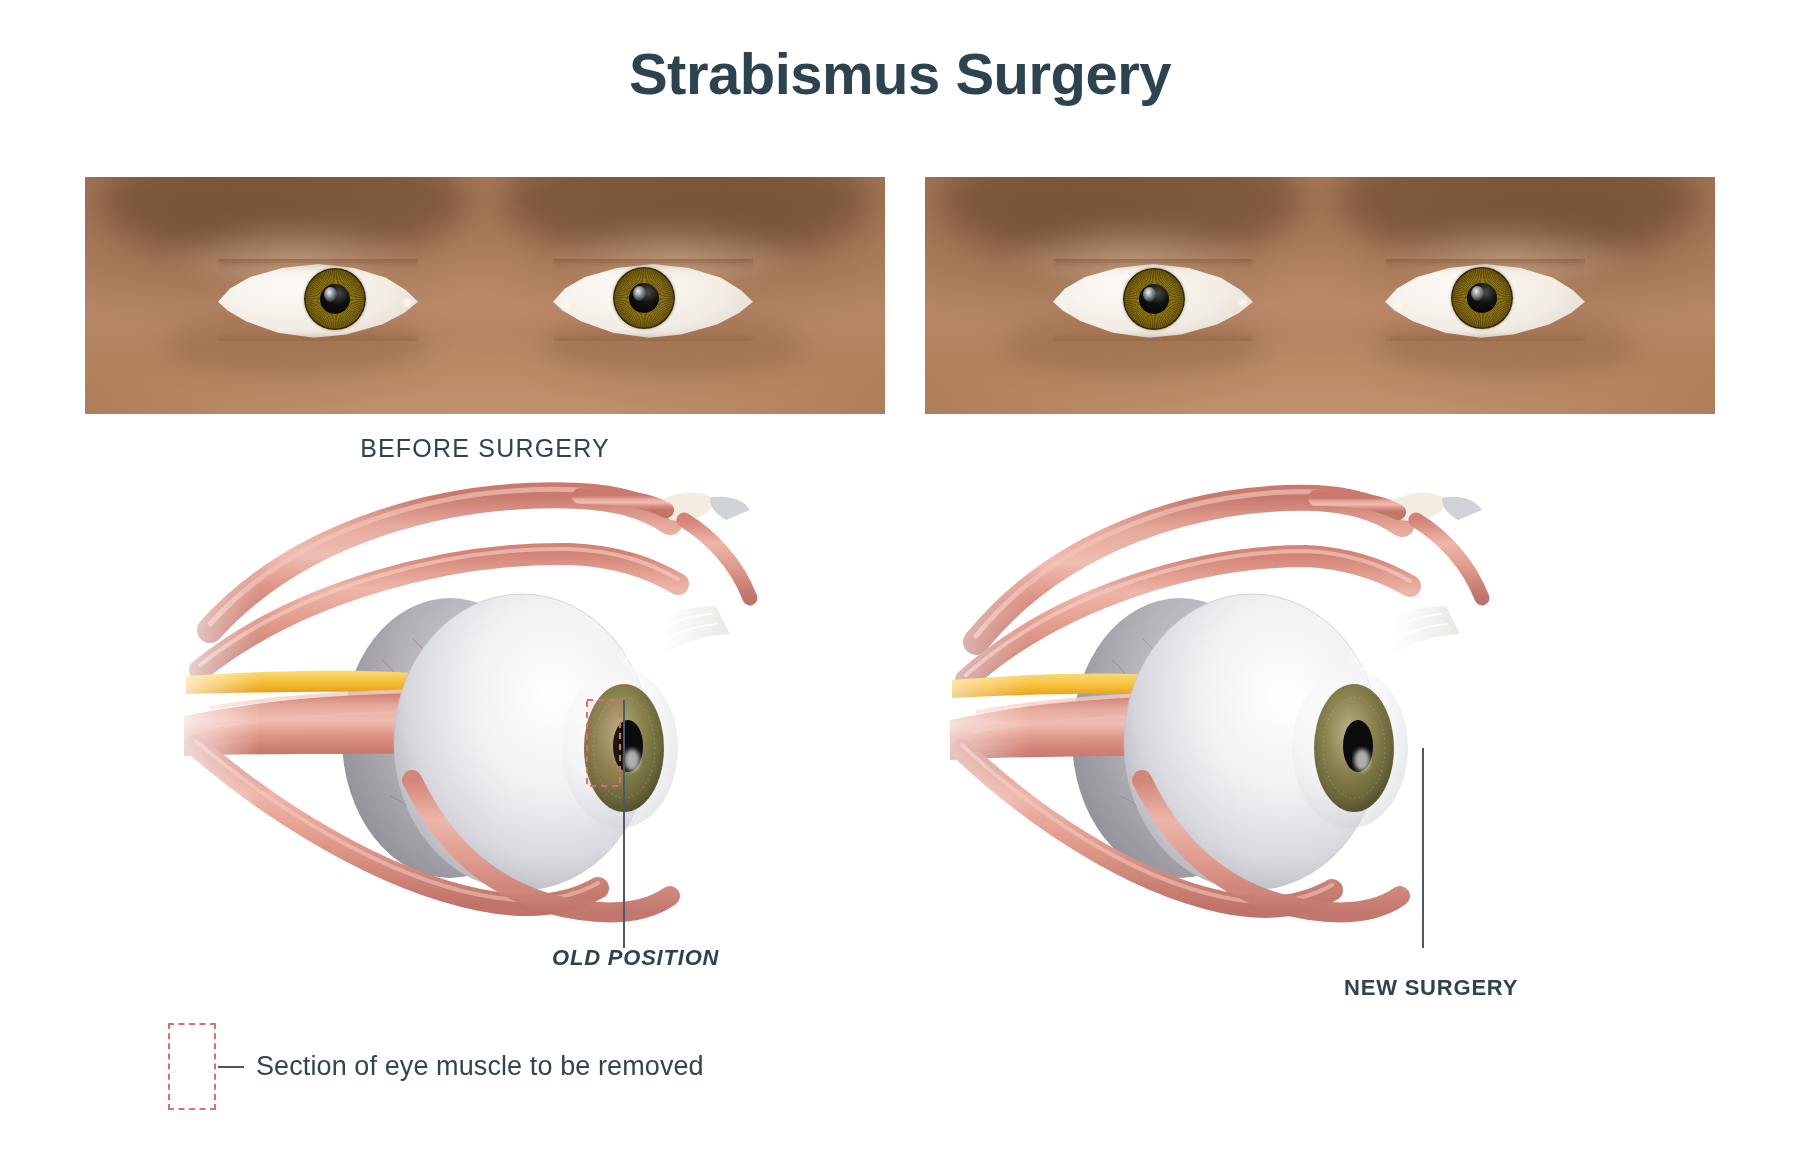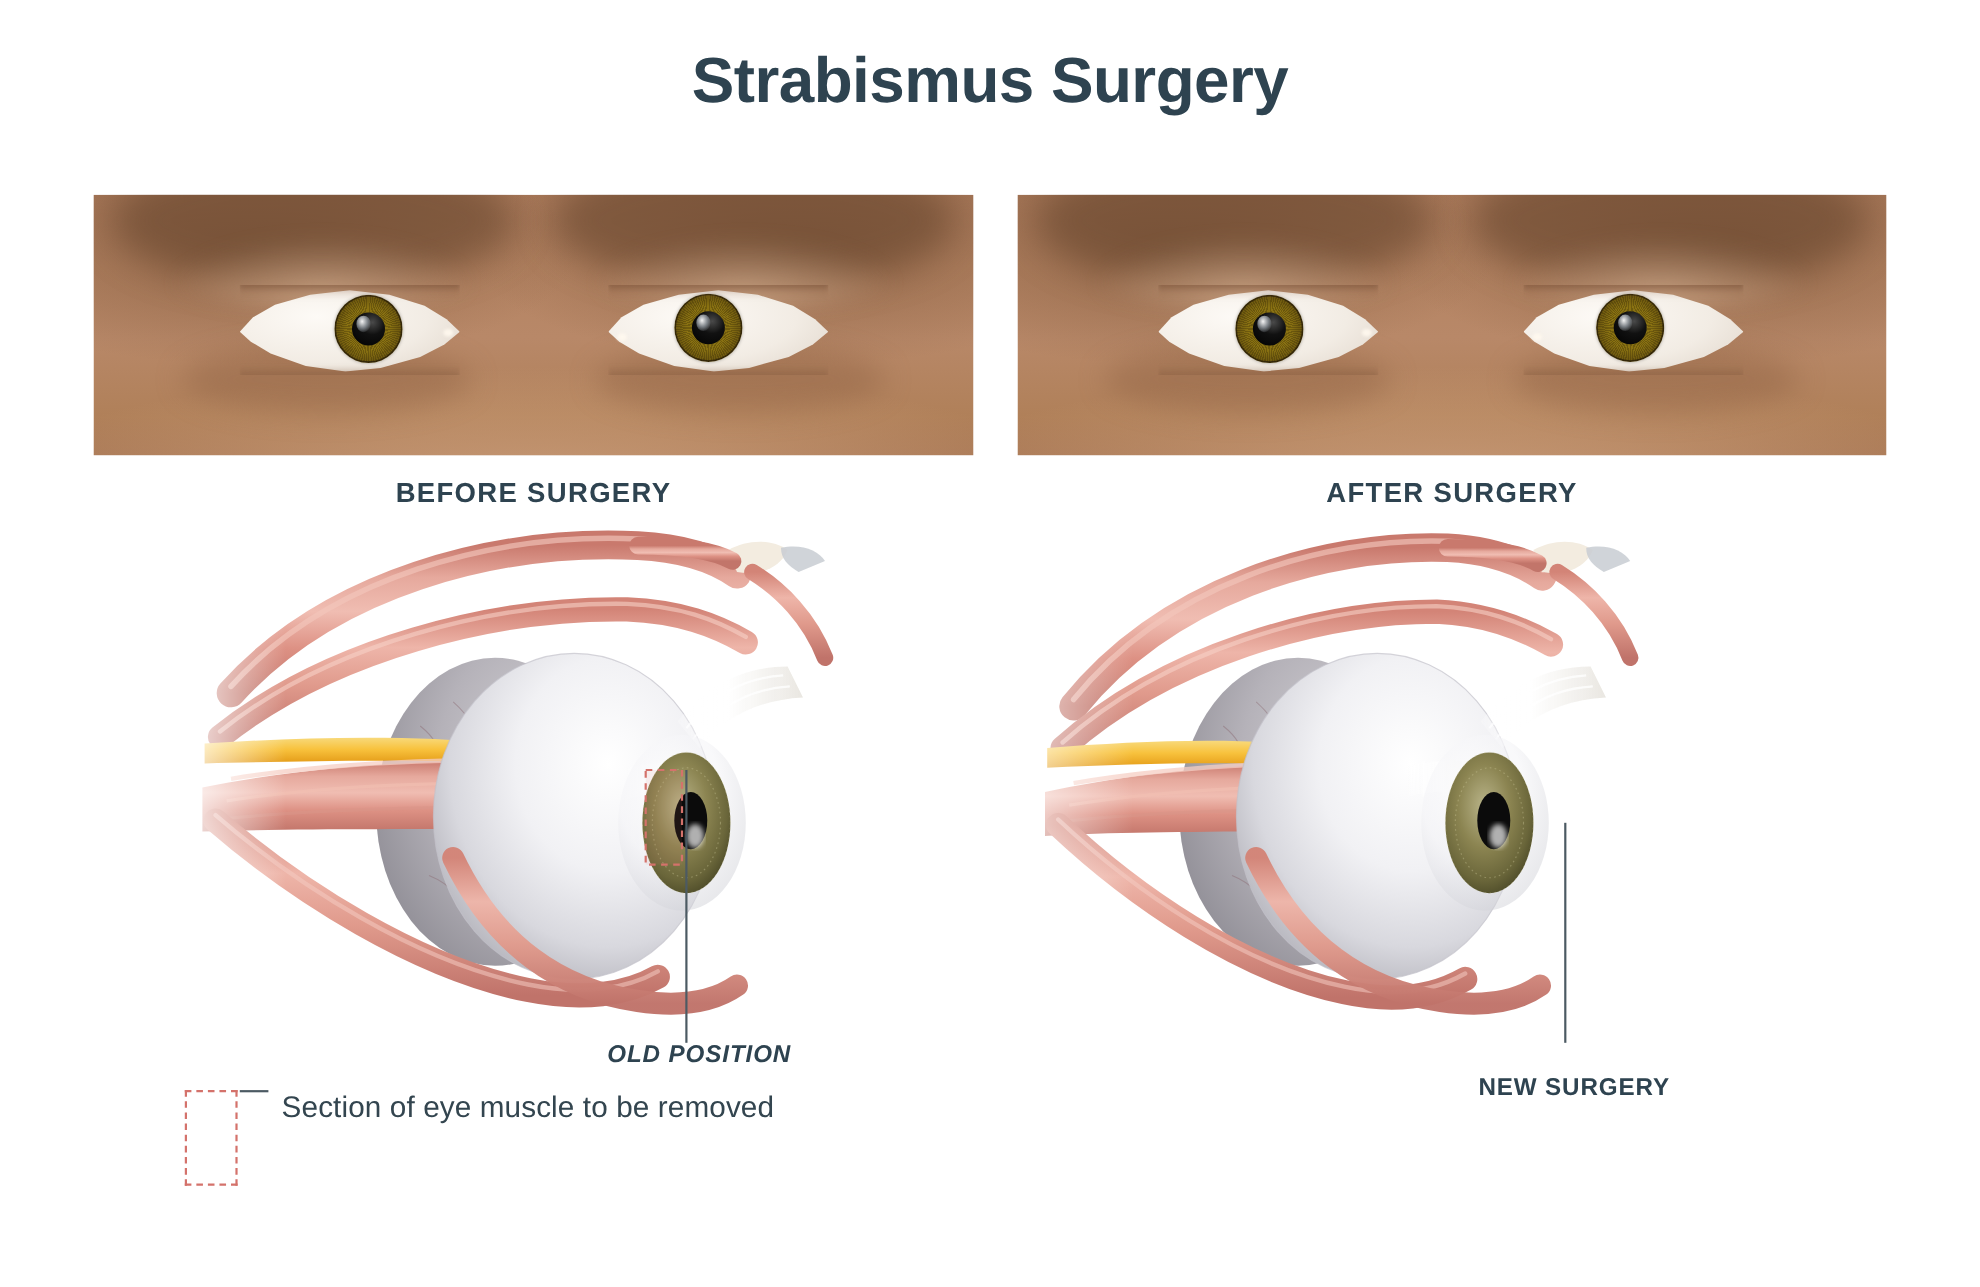--- a/index.html
+++ b/index.html
@@ -88,21 +88,21 @@
     pointer-events:none;
   }
   .lidline.lower{top:auto;bottom:-4px;height:12px;
     background:linear-gradient(0deg, rgba(130,90,62,0.55) 0%, rgba(0,0,0,0) 100%);}
   .tearpt{position:absolute;width:9px;height:7px;border-radius:50%;
     background:rgba(255,248,238,0.9);filter:blur(1.5px);}
 
   
   .caption{
     position:absolute;width:800px;text-align:center;
-    font-size:25px;font-weight:bold;letter-spacing:1.2px;color:#2e4350;
+    font-size:25px;font-weight:normal;letter-spacing:1.2px;color:#2e4350;
   }
   #caption-before{left:85px;top:434px;}
   #caption-after {left:925px;top:434px;width:790px;}
 
   
   .anatomy{position:absolute;}
   #anatomy-before{left:150px;top:480px;width:700px;height:450px;}
   #anatomy-after {left:880px;top:480px;width:700px;height:450px;}
 
   
@@ -110,21 +110,21 @@
     position:absolute;font-size:22px;font-weight:bold;letter-spacing:0.8px;color:#2e4350;
     white-space:nowrap;
   }
   #label-old{left:552px;top:945px;font-style:italic;}
   #label-new{left:1344px;top:975px;}
   .leader{position:absolute;width:2px;background:#4c5a63;}
   #leader-old{left:623px;top:700px;height:248px;}
   #leader-new{left:1422px;top:748px;height:200px;}
 
   
-  #legend{position:absolute;left:168px;top:991px;display:flex;align-items:flex-start;}
+  #legend{position:absolute;left:168px;top:1023px;display:flex;align-items:center;}
   #legend-swatch{
     width:44px;height:83px;
     border:2px dashed #d4726b;
     background:transparent;
   }
   #legend-dash{width:26px;height:2px;background:#4c5a63;margin-left:2px;}
   #legend-text{
     margin-left:12px;font-size:27px;color:#33454f;white-space:nowrap;letter-spacing:0.1px;
   }
 </style>
@@ -196,21 +196,20 @@
       <div class="iris" style="left:66px;top:8px;">
         <div class="pupil">
           <div class="glint"></div>
         </div>
       </div>
       <div class="tearpt" style="left:8px;top:44px;"></div>
       <div class="lidline"></div>
       <div class="lidline lower"></div>
     </div>
   </div>
-  <div class="caption" id="caption-after">AFTER SURGERY</div>
 
   <div class="anatomy" id="anatomy-before">
     <svg width="700" height="450" viewBox="0 0 700 450" xmlns="http://www.w3.org/2000/svg">
       <defs>
         <linearGradient id="muscA" x1="0" y1="0" x2="0" y2="1">
           <stop offset="0%" stop-color="#c9796d"></stop>
           <stop offset="22%" stop-color="#e6a99d"></stop>
           <stop offset="45%" stop-color="#f0bdb2"></stop>
           <stop offset="70%" stop-color="#dd9184"></stop>
           <stop offset="100%" stop-color="#c2756a"></stop>

